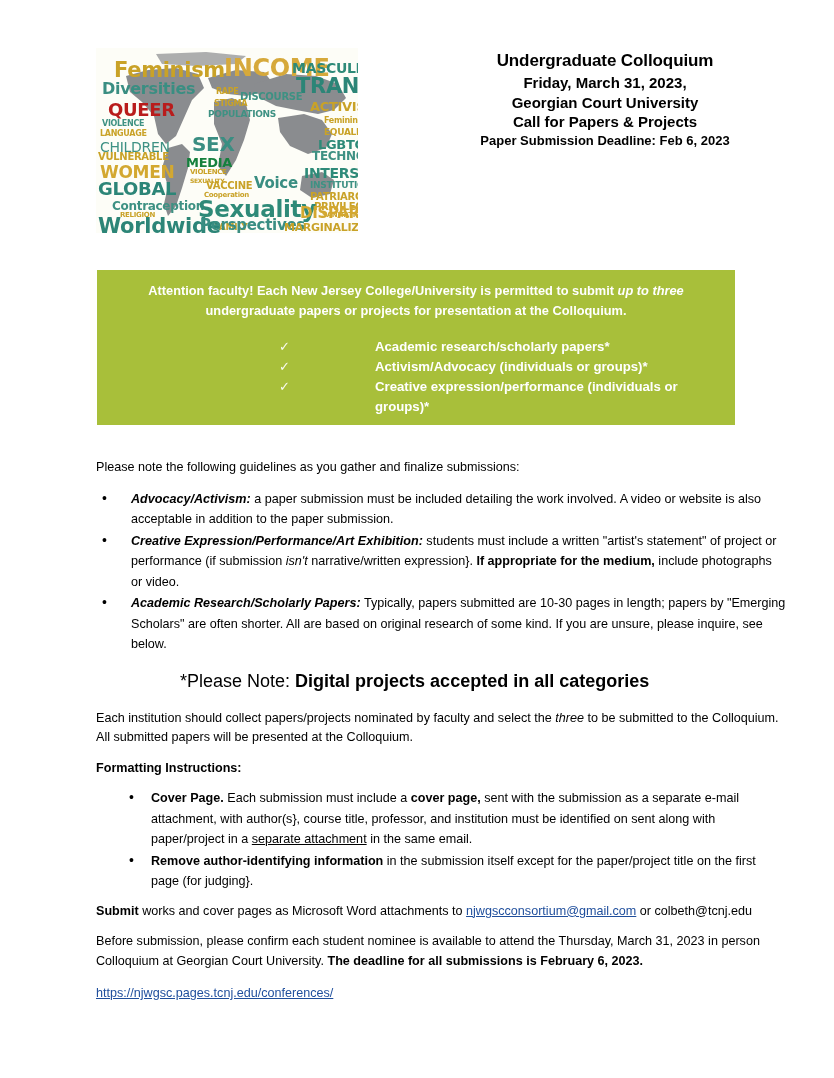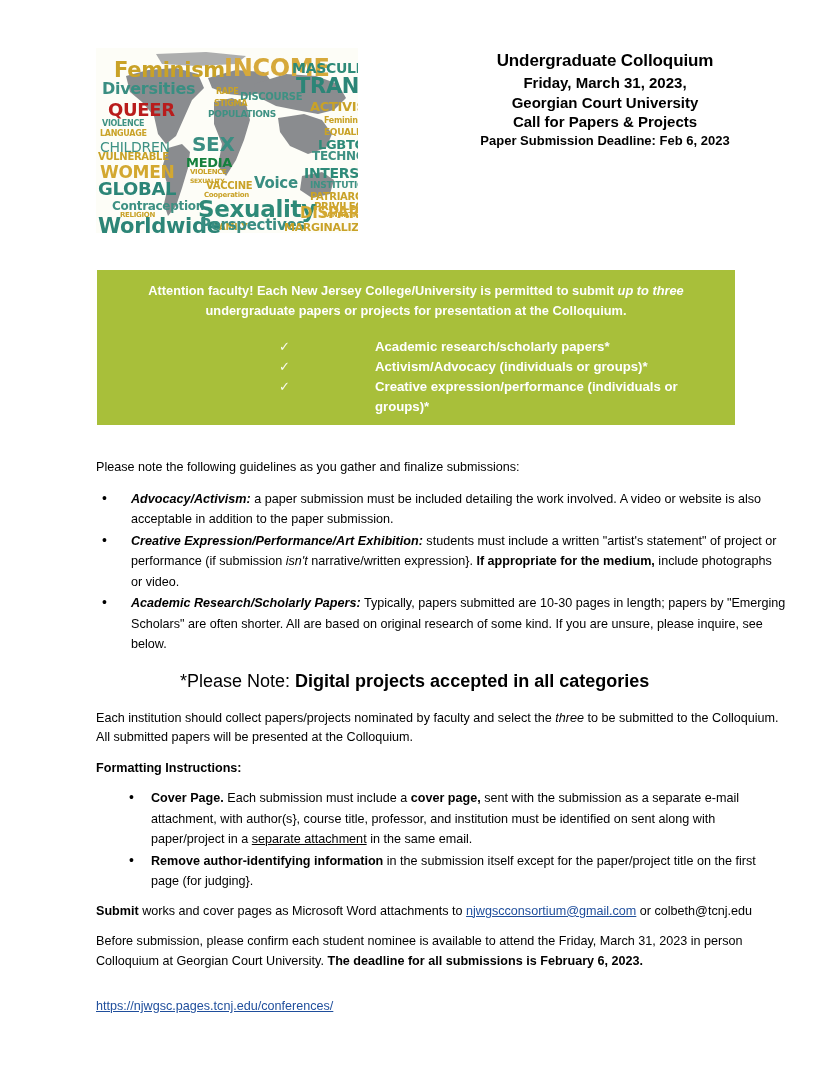--- a/index.html
+++ b/index.html
@@ -155,21 +155,21 @@
 
   .section-head {
     font-weight: bold;
     margin: 0 0 10px 0;
   }
 
   a.link {
     color: #1F4E9C;
     text-decoration: underline;
   }
-  .link-line { margin-top: 26px; }
+  .link-line { margin-top: 13px; }
 </style>
 </head>
 <body>
 
 <div class="header">
 
   <div class="wordcloud">
     <svg class="wc-map" viewBox="0 0 262 185" preserveAspectRatio="none">
       <g fill="#8a8c8f">
         <path d="M30,28 L52,22 L80,20 L102,26 L108,40 L96,52 L88,70 L80,88 L70,96 L62,86 L58,68 L46,54 L34,44 Z"></path>
@@ -289,20 +289,20 @@
     <li>
       <span class="b">Remove author-identifying information</span><span> in the submission itself except for the paper/project title on the first page (for judging}.</span>
     </li>
   </ul>
 
   <p class="para">
     <span class="b">Submit</span><span> works and cover pages as Microsoft Word attachments to </span><a class="link" href="#">njwgscconsortium@gmail.com</a><span> or colbeth@tcnj.edu</span>
   </p>
 
   <p class="para">
-    <span>Before submission, please confirm each student nominee is available to attend the Friday, March 31, 2023 in person Colloquium at Georgian Court University.  </span><span class="b">The deadline for all submissions is February 6, 2023.</span>
+    <span>Before submission, please confirm each student nominee is available to attend the Thursday, March 31, 2023 in person Colloquium at Georgian Court University.  </span><span class="b">The deadline for all submissions is February 6, 2023.</span>
   </p>
 
   <p class="para link-line">
     <a class="link" href="#">https://njwgsc.pages.tcnj.edu/conferences/</a>
   </p>
 
 </div>
 
 </body></html>

